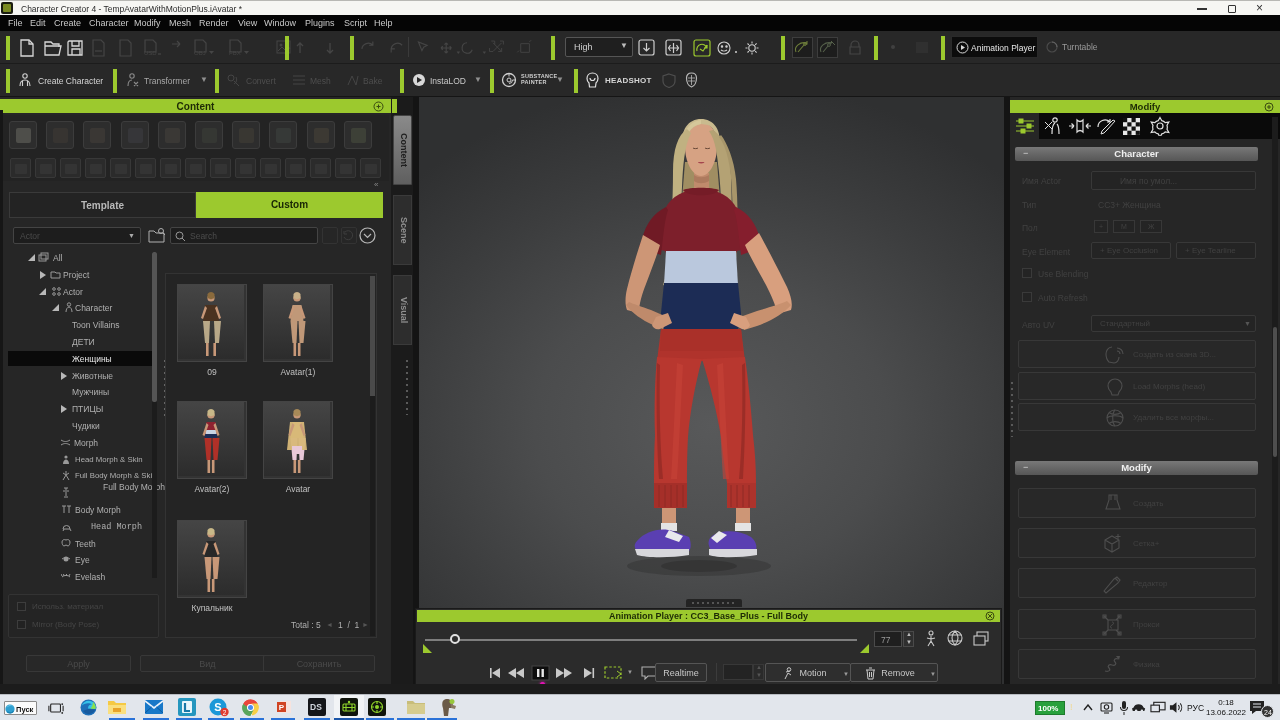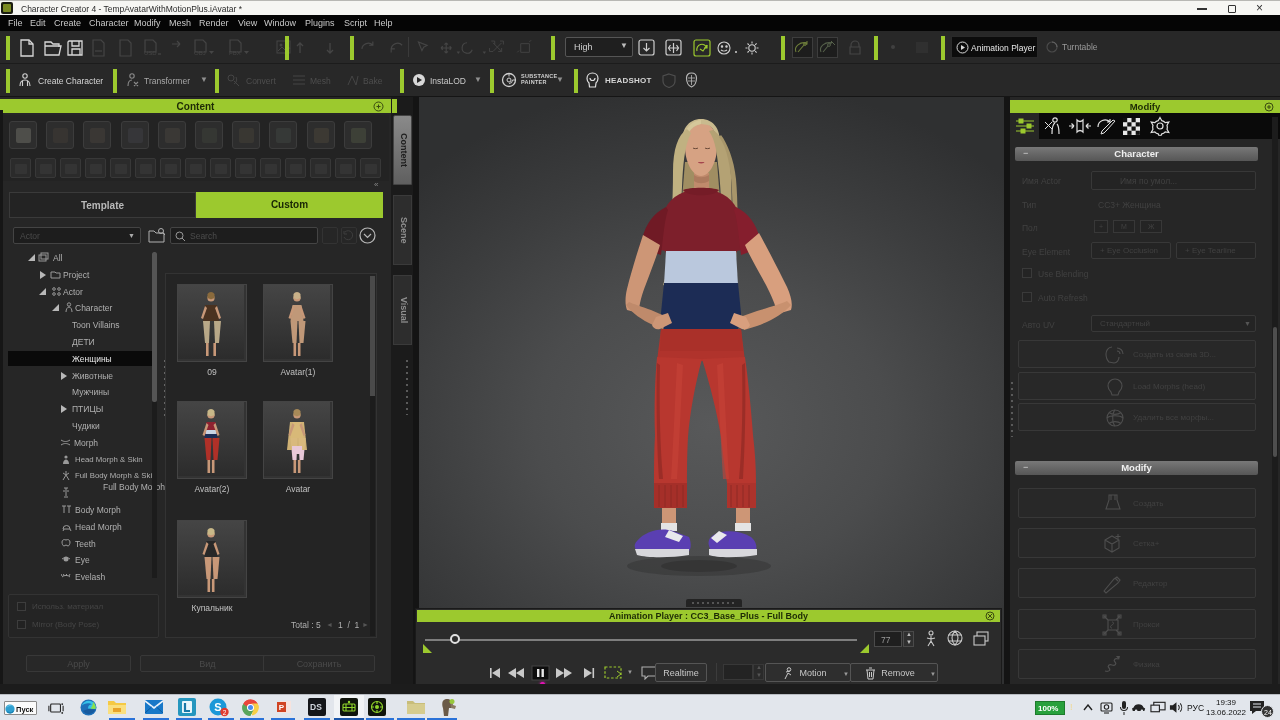--- a/index.html
+++ b/index.html
@@ -428,21 +428,21 @@
           <path d="M3 1 h4 m-2 0 v8 m-2 1 h4 M2 4 h2 m2 0 h2" fill="none" stroke="#999"></path>
         </svg>
         <span class="abs" style="left:67px;top:232px;color:#b0b0b0;padding-left:28px;">Full Body Morph</span>
         <svg class="abs" style="left:53px;top:254px;" width="11" height="11" viewBox="0 0 11 11">
           <path d="M1 2 h4 m-2 0 v7 M6 2 h4 m-2 0 v7" fill="none" stroke="#999"></path>
         </svg>
         <span class="abs" style="left:67px;top:255px;color:#b0b0b0;">Body Morph</span>
         <svg class="abs" style="left:53px;top:270.8px;" width="11" height="11" viewBox="0 0 11 11">
           <path d="M2 8 a3.5 3.5 0 0 1 7 0 z m1 0 l-1 2 m7 -2 l1 2" fill="none" stroke="#999"></path>
         </svg>
-        <span class="abs" style="left:67px;top:271.8px;color:#b0b0b0;">Head Morph</span>
+        <span class="abs" style="left:83px;top:271.8px;color:#b0b0b0;font-family:Liberation Mono, monospace;">Head Morph</span>
         <svg class="abs" style="left:53px;top:287.6px;" width="11" height="11" viewBox="0 0 11 11">
           <path d="M1 4 c0 -2 2 -3 4 -2 c2 -1 4 0 4 2 c0 2 -1 4 -2 4 l-2 -1 -2 1 c-1 0 -2 -2 -2 -4 z" fill="none" stroke="#999"></path>
         </svg>
         <span class="abs" style="left:67px;top:288.6px;color:#b0b0b0;">Teeth</span>
         <svg class="abs" style="left:53px;top:304.40000000000003px;" width="11" height="11" viewBox="0 0 11 11">
           <circle cx="5" cy="5" r="2.5" fill="#999"></circle>
           <path d="M1 5 a5 3.5 0 0 1 8 0" fill="none" stroke="#999"></path>
         </svg>
         <span class="abs" style="left:67px;top:305.40000000000003px;color:#b0b0b0;">Eye</span>
         <svg class="abs" style="left:53px;top:321.2px;" width="11" height="11" viewBox="0 0 11 11">
@@ -1093,21 +1093,21 @@
         <g fill="none" stroke="#222" stroke-width="1.2">
           <rect x="4" y="1" width="12" height="8"></rect>
           <rect x="1" y="4" width="9" height="7" fill="#e2e6ec"></rect>
         </g>
       </svg>
   <svg class="abs" style="left:1169px;top:6px;" width="14" height="13" viewBox="0 0 15 13">
         <path d="M1 4 h3 l4 -3 v11 l-4 -3 h-3 z" fill="#222"></path>
         <path d="M10 4 a4 4 0 0 1 0 5 M12 2 a7 7 0 0 1 0 9" stroke="#222" fill="none" stroke-width="1.1"></path>
       </svg>
   <span class="abs" style="left:1187px;top:8px;font-size:8.5px;color:#111;">РУС</span>
-  <span class="abs" style="left:1205px;top:3px;width:42px;text-align:center;font-size:8px;color:#111;">19:39</span>
+  <span class="abs" style="left:1205px;top:3px;width:42px;text-align:center;font-size:8px;color:#111;">0:18</span>
   <span class="abs" style="left:1205px;top:13px;width:42px;text-align:center;font-size:8px;color:#111;">13.06.2022</span>
   <svg class="abs" style="left:1249px;top:5px;" width="17" height="15" viewBox="0 0 17 15">
         <path d="M1 1 h14 v10 h-8 l-4 3 v-3 h-2 z" fill="#222"></path>
         <path d="M4 4 h8 M4 7 h8" stroke="#e2e6ec" stroke-width="1"></path>
       </svg>
   <div class="abs" style="left:1261px;top:10px;width:13px;height:13px;border-radius:50%;background:#333;border:1px solid #e2e6ec;">
         <span class="abs" style="left:2px;top:2.5px;font-size:7px;color:#fff;">24</span>
       </div>
 </div>
 

